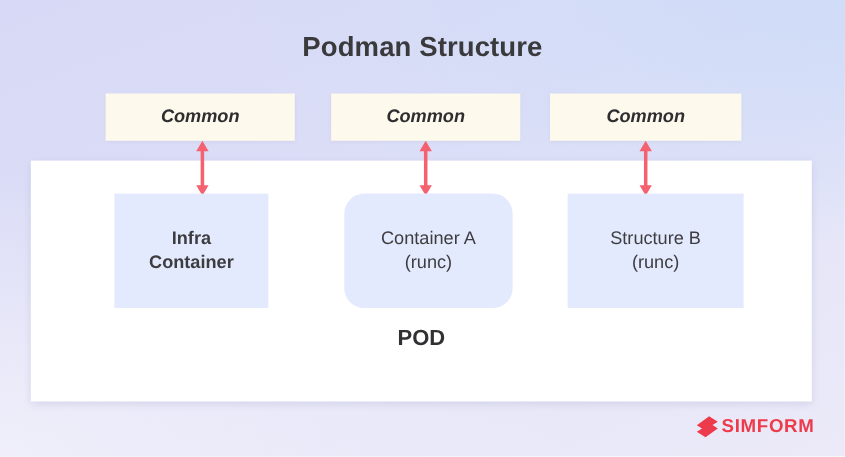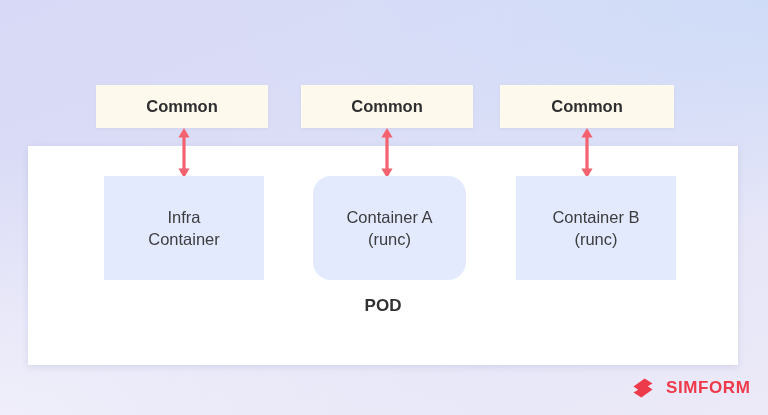--- a/index.html
+++ b/index.html
@@ -51,20 +51,21 @@
   
   .common-box {
     position: absolute;
     top: 85px;
     height: 43px;
     background: #fdf9ec;
     display: flex;
     align-items: center;
     justify-content: center;
     box-shadow: 0 1px 3px rgba(130,130,170,0.10);
+    font-style: italic;
   }
   .common-box .label {
     font-size: 16.5px;
     font-weight: bold;
     color: #2e2e30;
   }
   .common-0 { left: 96px;  width: 172px; }
   .common-1 { left: 301px; width: 172px; }
   .common-2 { left: 500px; width: 174px; }
 
@@ -89,71 +90,72 @@
     align-items: center;
     justify-content: center;
     text-align: center;
   }
   .container-box .label {
     font-size: 16.5px;
     line-height: 1.35;
     color: #3d3d40;
     white-space: pre-line;
   }
-  .cbox-0 { left: 104px; width: 160px; }
+  .cbox-0 { left: 104px; width: 140px; font-weight: bold; }
   .cbox-1 { left: 313px; width: 153px; border-radius: 18px; }
   .cbox-2 { left: 516px; width: 160px; }
 
   
   #pod-caption {
     position: absolute;
     left: 28px;
     top: 295px;
     width: 710px;
     text-align: center;
   }
   #pod-title {
-    font-size: 17px;
+    font-size: 20px;
     font-weight: bold;
     color: #313133;
     line-height: 1.3;
   }
   #pod-sub {
     font-size: 16.5px;
     color: #3d3d40;
     line-height: 1.45;
     margin-top: 2px;
   }
 
   
   #logo {
     position: absolute;
     left: 632px;
     top: 377px;
     display: flex;
     align-items: center;
-    gap: 12px;
+    gap: 2px;
   }
   #logo .mark {
     width: 22px;
     height: 22px;
     display: block;
   }
   #logo .wordmark {
     font-size: 17px;
     font-weight: bold;
     letter-spacing: 0.6px;
     color: #ee3b4b;
   }
 </style>
 </head>
 <body>
 
 <div id="canvas">
 
+  <div id="title">Podman Structure</div>
 
   <div id="pod-panel"></div>
 
   <div class="common-box common-0">
     <span class="label">Common</span>
   </div>
   <div class="common-box common-1">
     <span class="label">Common</span>
   </div>
   <div class="common-box common-2">
@@ -178,21 +180,21 @@
 
   <div class="container-box cbox-0">
     <span class="label">Infra
 Container</span>
   </div>
   <div class="container-box cbox-1">
     <span class="label">Container A
 (runc)</span>
   </div>
   <div class="container-box cbox-2">
-    <span class="label">Container B
+    <span class="label">Structure B
 (runc)</span>
   </div>
 
   <div id="pod-caption">
     <div id="pod-title">POD</div>
   </div>
 
   <div id="logo">
     <svg class="mark" viewBox="0 0 24 24">
       <path d="M13.8 1.6 L22.4 7.0 L17.2 10.2 L22.4 13.6 L10.2 22.4 L1.6 17.0 L6.8 13.8 L1.6 10.4 Z" fill="#ee3b4b"></path>

